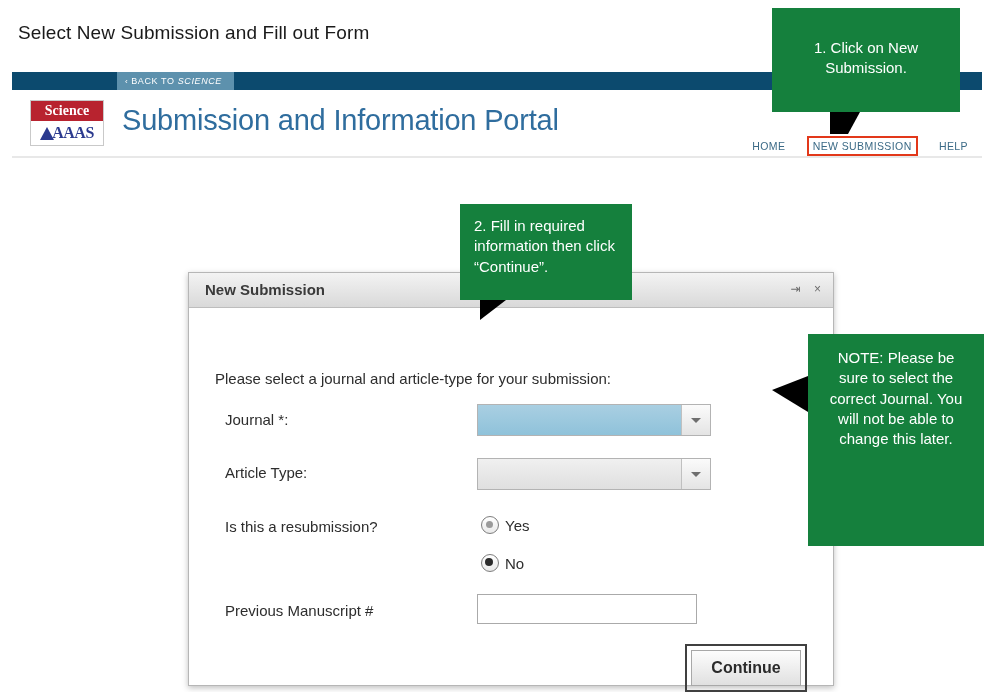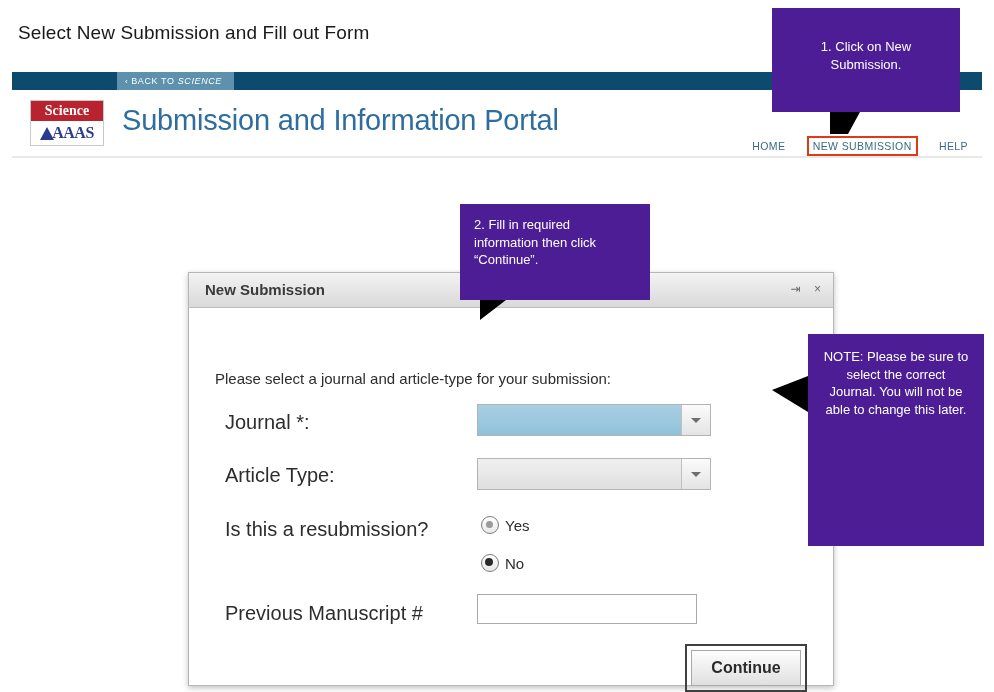--- a/index.html
+++ b/index.html
@@ -166,21 +166,21 @@
   }
   .intro {
     position: absolute;
     left: 26px;
     top: 62px;
     font-size: 15px;
     color: #2d2d2d;
   }
   .form-label {
     position: absolute;
-    font-size: 20px;
+    font-size: 15px;
     color: #2d2d2d;
   }
   .lbl-journal { left: 36px; top: 103px; }
   .lbl-article { left: 36px; top: 156px; }
   .lbl-resub   { left: 36px; top: 210px; }
   .lbl-prev    { left: 36px; top: 294px; }
 
   .select {
     position: absolute;
     height: 32px;
@@ -278,41 +278,41 @@
     font-family: "Liberation Sans", sans-serif;
     font-size: 16px;
     font-weight: bold;
     color: #2b2b2b;
     cursor: pointer;
   }
 
   
   .callout {
     position: absolute;
-    background: #4c1d95;
+    background: #15803d;
     color: #ffffff;
-    font-size: 13px;
+    font-size: 15px;
     line-height: 1.35;
     box-sizing: border-box;
   }
   .callout-1 {
     left: 772px; top: 8px; width: 188px; height: 104px;
     padding: 30px 18px 0 18px;
     text-align: center;
   }
   .callout-1 .tail {
     position: absolute;
     left: 58px; bottom: -22px;
     width: 0; height: 0;
     border-left: 18px solid #000000;
     border-right: 12px solid transparent;
     border-top: 22px solid #000000;
   }
   .callout-2 {
-    left: 460px; top: 204px; width: 190px; height: 96px;
+    left: 460px; top: 204px; width: 172px; height: 96px;
     padding: 12px 14px 0 14px;
   }
   .callout-2 .tail {
     position: absolute;
     left: 20px; bottom: -20px;
     width: 0; height: 0;
     border-left: 0 solid transparent;
     border-right: 26px solid transparent;
     border-top: 20px solid #000000;
   }

